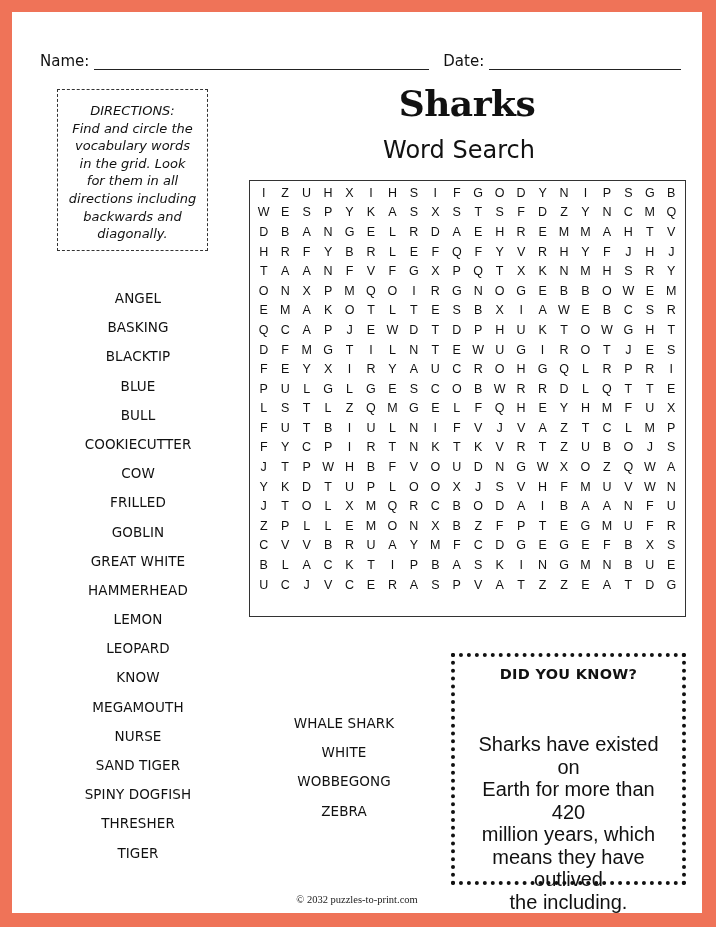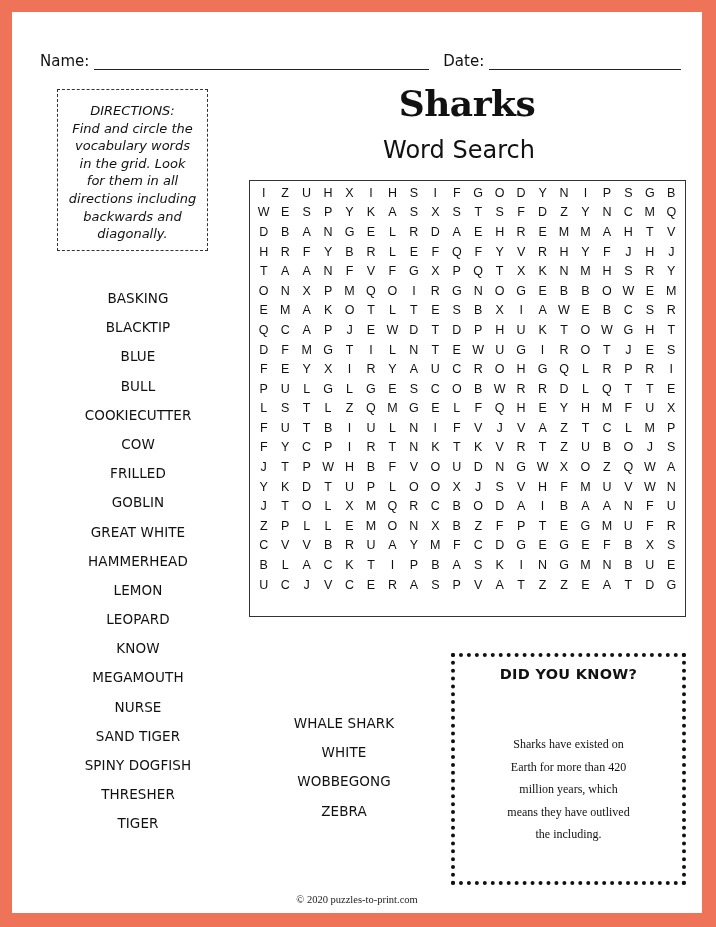--- a/index.html
+++ b/index.html
@@ -62,21 +62,21 @@
   .didyouknow {
     position: absolute; left: 439px; top: 641px; width: 235px; height: 232px;
     box-sizing: border-box;
     border: 4px dotted #111;
   }
   .dyk-title {
     text-align: center; font-weight: bold; font-size: 14.5px; margin-top: 9px;
     letter-spacing: 0.3px;
   }
   .dyk-body {
-    text-align: center; font-family: Liberation Serif, serif; font-size: 12px;
+    text-align: center; font-family: Liberation Sans, sans-serif; font-size: 20px;
     line-height: 22.5px; margin-top: 51px; padding: 0 10px;
   }
 
   .footer {
     position: absolute; left: 0; width: 690px; top: 882px; text-align: center;
     font-family: "Liberation Serif", serif; font-size: 10.5px; color: #222;
   }
 </style>
 </head>
 <body>
@@ -521,20 +521,21 @@
       <div class="cell">Z</div>
       <div class="cell">Z</div>
       <div class="cell">E</div>
       <div class="cell">A</div>
       <div class="cell">T</div>
       <div class="cell">D</div>
       <div class="cell">G</div>
     </div>
 
   <div class="wordlist1" id="wordlist1">
+      <div class="word">ANGEL</div>
       <div class="word">BASKING</div>
       <div class="word">BLACKTIP</div>
       <div class="word">BLUE</div>
       <div class="word">BULL</div>
       <div class="word">COOKIECUTTER</div>
       <div class="word">COW</div>
       <div class="word">FRILLED</div>
       <div class="word">GOBLIN</div>
       <div class="word">GREAT WHITE</div>
       <div class="word">HAMMERHEAD</div>
@@ -559,14 +560,14 @@
     <div class="dyk-title">DID YOU KNOW?</div>
     <div class="dyk-body">
       <div>Sharks have existed on</div>
       <div>Earth for more than 420</div>
       <div>million years, which</div>
       <div>means they have outlived</div>
       <div>the including.</div>
     </div>
   </div>
 
-  <div class="footer">© 2020 puzzles-to-print.com</div>
+  <div class="footer">© 2032 puzzles-to-print.com</div>
 </div>
 
 </body></html>

